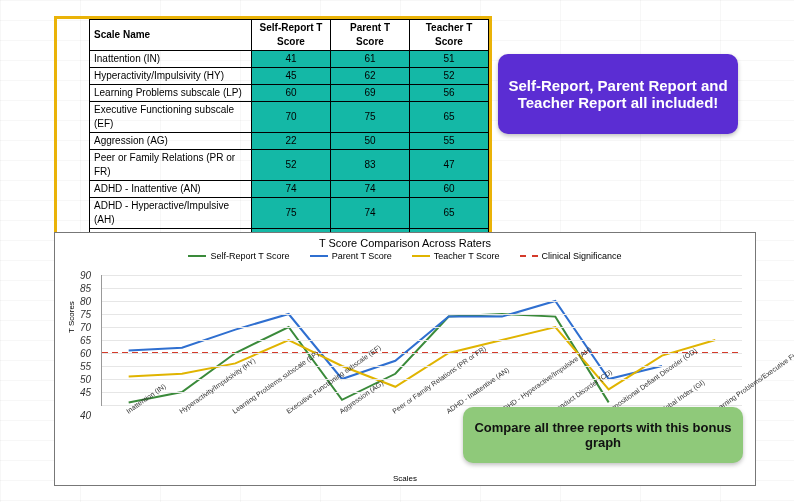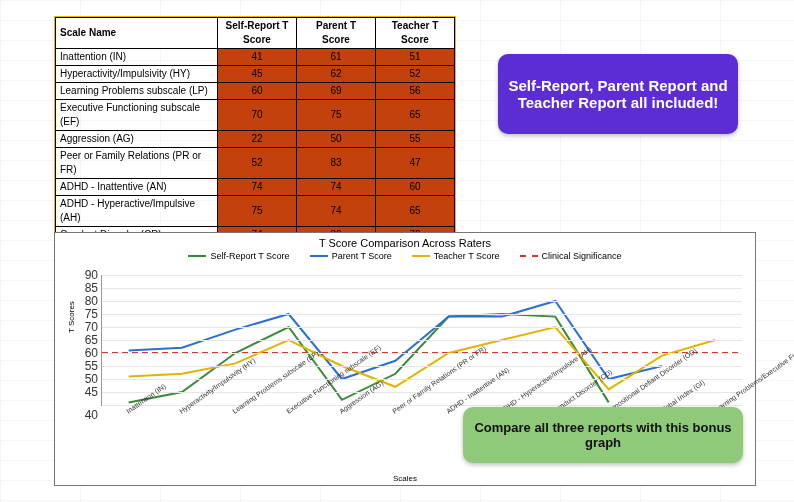--- a/index.html
+++ b/index.html
@@ -17,41 +17,42 @@
     inset: 0;
     background:
       repeating-linear-gradient(to right, rgba(0,0,0,0.03) 0 1px, transparent 1px 80px),
       repeating-linear-gradient(to bottom, rgba(0,0,0,0.03) 0 1px, transparent 1px 20px);
   }
   .table-wrap {
     position: absolute;
     left: 54px;
     top: 16px;
     width: 400px;
-    border: 1px solid #eab308;
+    border: 3px solid #eab308;
+    padding-left: 32px;
   }
   table {
     border-collapse: collapse;
     width: 100%;
     font-size: 10px;
   }
   th, td {
     border: 1px solid #000;
     padding: 1px 4px;
     height: 14px;
     line-height: 14px;
   }
   th {
     background: #fff;
     font-weight: bold;
     text-align: left;
   }
   th.score, td.score { text-align: center; width: 70px; }
   td.name { text-align: left; }
-  .hl { background: #c2410c; }
+  .hl { background: #14b8a6; }
   .grey { background: #b0b0b0; }
   .callout-purple {
     position: absolute;
     left: 498px;
     top: 54px;
     width: 240px;
     height: 80px;
     background: #5b2dd3;
     color: #fff;
     font-weight: bold;
@@ -100,24 +101,25 @@
   }
   .grid-line {
     position: absolute;
     left: 0; width: 100%;
     border-top: 1px solid #e6e6e6;
   }
   .ytick {
     position: absolute;
     left: -22px;
     width: 18px;
-    text-align: right;
-    font-size: 12px;
+    text-align: left;
+    font-size: 10px;
     color: #333;
     transform: translateY(-50%);
+    font-style: italic;
   }
   .xlabel {
     position: absolute;
     font-size: 7px;
     color: #333;
     transform-origin: top left;
     transform: rotate(-35deg);
     white-space: nowrap;
     bottom: -6px;
   }

